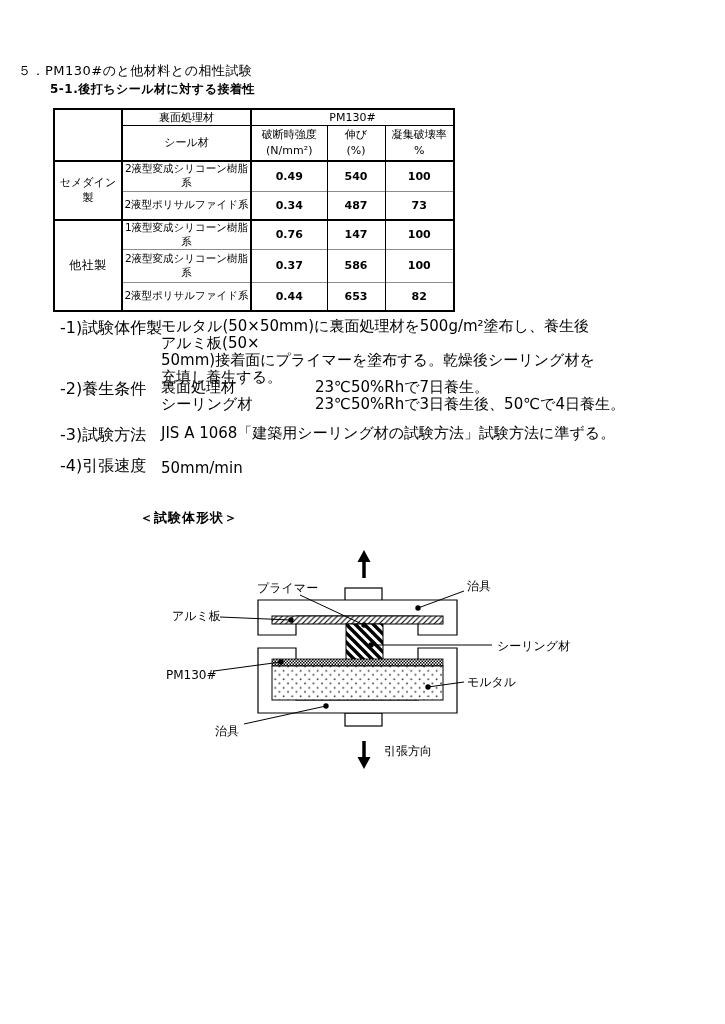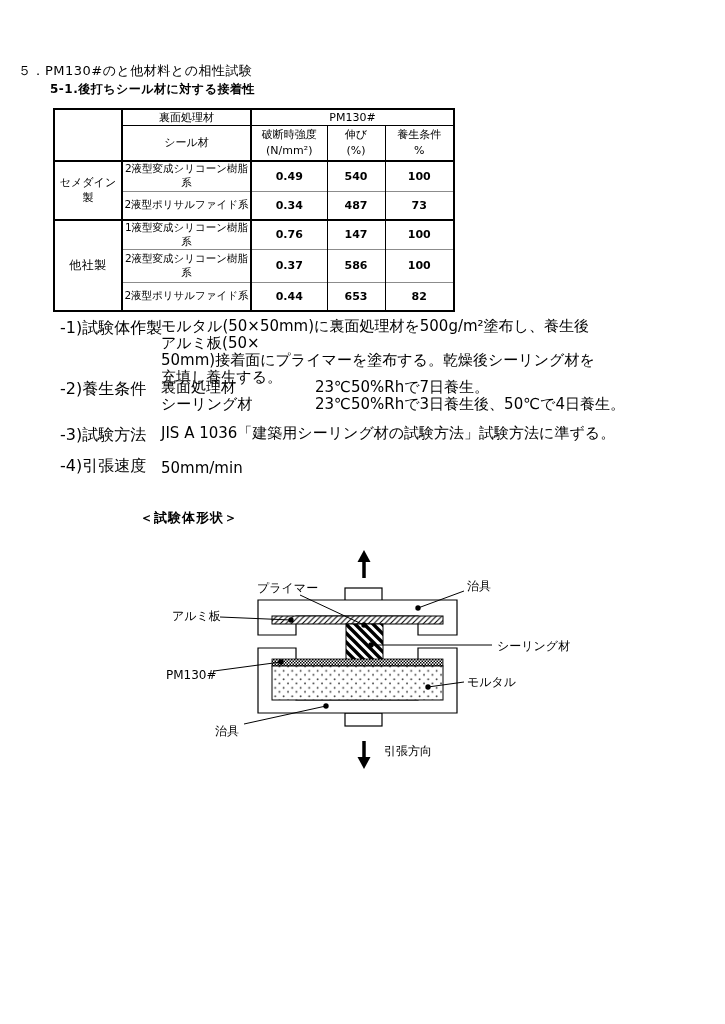--- a/index.html
+++ b/index.html
@@ -61,21 +61,21 @@
         <td rowspan="2"></td>
         <td class="bl2">裏面処理材</td>
         <td colspan="3" class="bl2">PM130#</td>
       </tr>
       <tr style="height:35px">
         <td class="bl2">シール材</td>
         <td class="bl2 pre">破断時強度
 (N/mm²)</td>
         <td class="pre">伸び
 (%)</td>
-        <td class="pre">養生条件
+        <td class="pre">凝集破壊率
 %</td>
       </tr>
 
       <tr class="dataTop" style="height:31px">
         <td rowspan="2" class="maker small">セメダイン製</td>
         <td class="bl2 sealantName">2液型変成シリコーン樹脂系</td>
         <td class="bl2 num">0.49</td>
         <td class="num">540</td>
         <td class="num">100</td>
       </tr>
@@ -112,21 +112,21 @@
   <div class="note-content" style="left:161px; top:318px; width:440px">モルタル(50×50mm)に裏面処理材を500g/m²塗布し、養生後アルミ板(50×
 50mm)接着面にプライマーを塗布する。乾燥後シーリング材を充填し養生する。</div>
 
   <div class="note-label" style="top:379px">-2)養生条件</div>
   <div class="note-content" style="left:161px; top:379px">裏面処理材
 シーリング材</div>
   <div class="note-content" style="left:315px; top:379px">23℃50%Rhで7日養生。
 23℃50%Rhで3日養生後、50℃で4日養生。</div>
 
   <div class="note-label" style="top:425px">-3)試験方法</div>
-  <div class="note-content" style="left:161px; top:425px; width:480px">JIS A 1036「建築用シーリング材の試験方法」試験方法に準ずる。</div>
+  <div class="note-content" style="left:161px; top:425px; width:480px">JIS A 1068「建築用シーリング材の試験方法」試験方法に準ずる。</div>
 
   <div class="note-label" style="top:456px">-4)引張速度</div>
   <div class="note-content" style="left:161px; top:460px">50mm/min</div>
 
   <div class="abs diagram-title">＜試験体形状＞</div>
 
   <svg class="abs" style="left:150px; top:545px;" width="470" height="235" viewBox="0 0 470 235">
     <defs>
       <pattern id="hatchThin" width="5.5" height="5.5" patternUnits="userSpaceOnUse">
         <rect width="5.5" height="5.5" fill="#fff"></rect>

